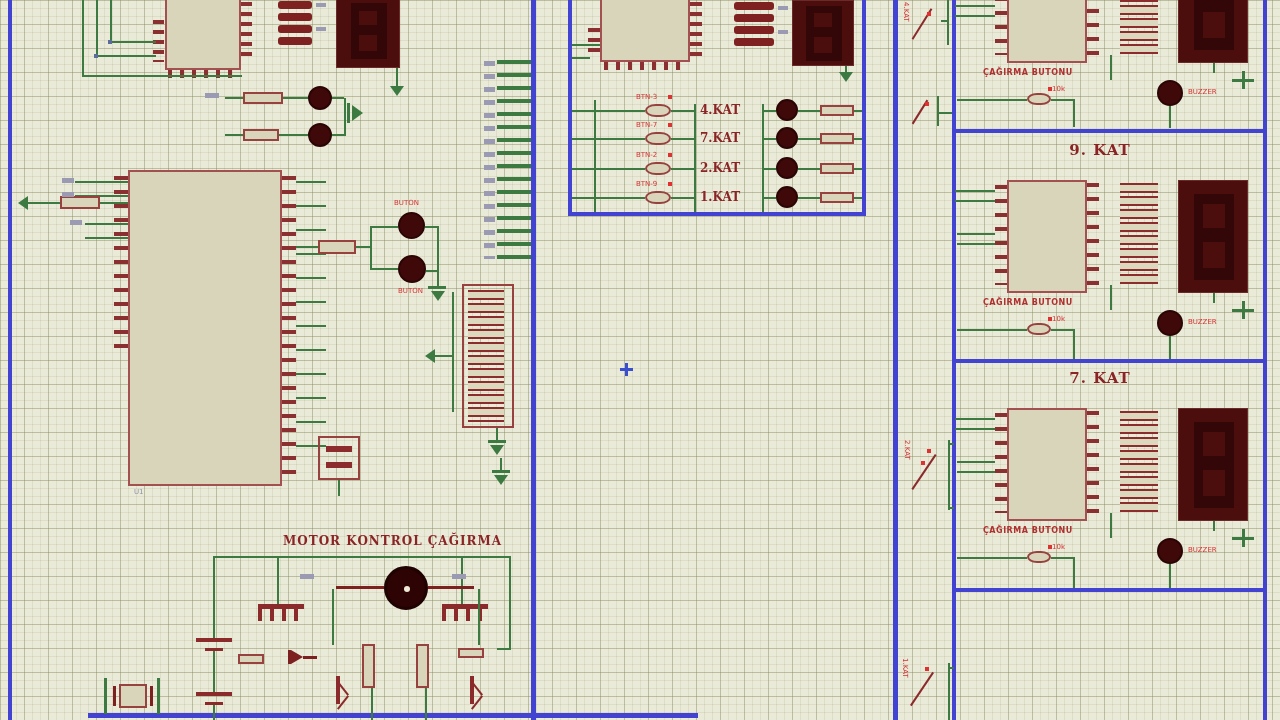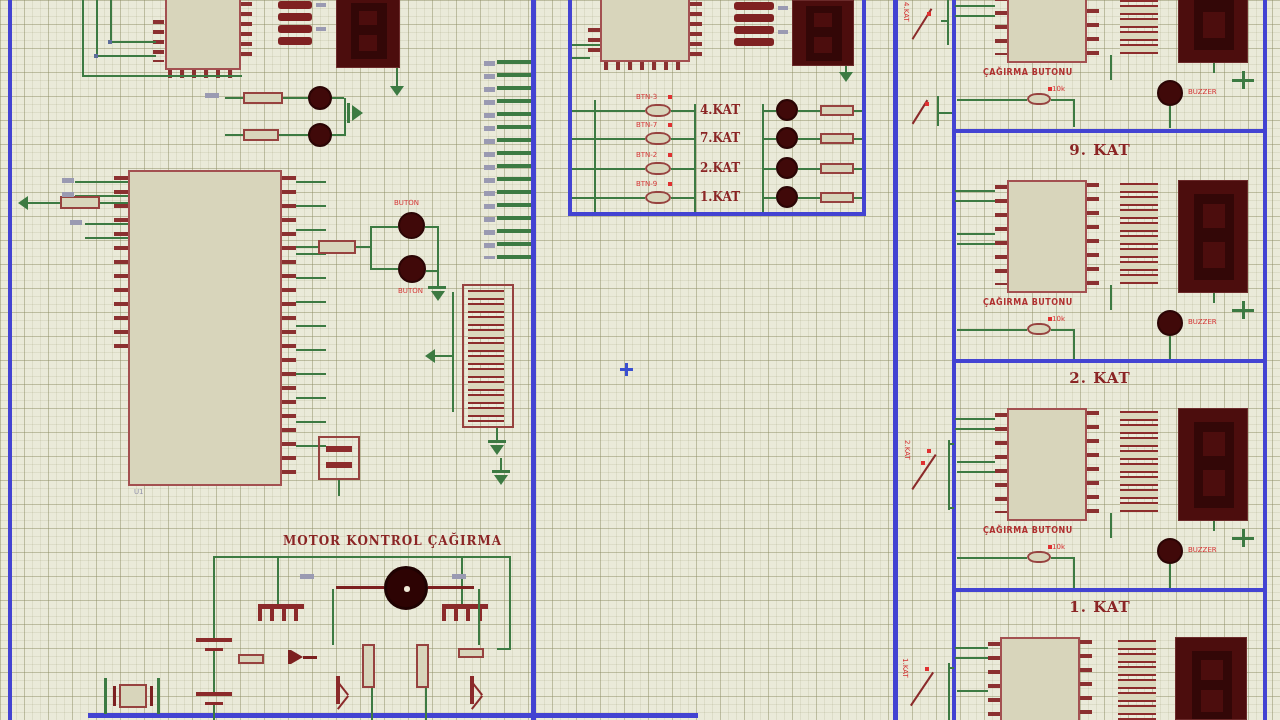--- a/index.html
+++ b/index.html
@@ -364,21 +364,21 @@
     <div class="a wv" style="left:158px;top:150px;height:25px"></div>
     <div class="a led" style="left:205px;top:175px;width:26px;height:26px"></div>
     <div class="a t-red" style="left:236px;top:183px">BUZZER</div>
     <div class="a wv" style="left:217px;top:201px;height:23px"></div>
     <div class="a wv" style="left:261px;top:158px;height:10px"></div>
     <div class="a pcross-h" style="left:280px;top:174px;width:22px"></div>
     <div class="a pcross-v" style="left:290px;top:166px;height:18px"></div>
   </div>
 
   <div class="a" style="left:952px;top:363px;width:312px;height:225px">
-    <div class="a t-katbig" style="left:88px;top:6px;width:120px">2. KAT</div>
+    <div class="a t-katbig" style="left:88px;top:6px;width:120px">7. KAT</div>
     <div class="a ic" style="left:55px;top:45px;width:80px;height:113px"></div>
     <div class="a cmb-v" style="left:43px;top:50px;width:12px;height:100px"></div>
     <div class="a cmb-v" style="left:135px;top:48px;width:12px;height:106px"></div>
     <div class="a wh" style="left:3px;top:55px;width:40px"></div>
     <div class="a wh" style="left:3px;top:65px;width:40px"></div>
     <div class="a wh" style="left:5px;top:98px;width:38px"></div>
     <div class="a wh" style="left:5px;top:108px;width:38px"></div>
     <div class="a respack-bars" style="left:168px;top:48px;width:38px;height:102px"></div>
     <div class="a disp" style="left:226px;top:45px;width:70px;height:113px">
       <div class="g8" style="left:15px;top:13px;width:40px;height:86px">
@@ -395,36 +395,20 @@
     <div class="a wv" style="left:121px;top:194px;height:31px"></div>
     <div class="a wv" style="left:158px;top:150px;height:25px"></div>
     <div class="a led" style="left:205px;top:175px;width:26px;height:26px"></div>
     <div class="a t-red" style="left:236px;top:183px">BUZZER</div>
     <div class="a wv" style="left:217px;top:201px;height:24px"></div>
     <div class="a wv" style="left:261px;top:158px;height:10px"></div>
     <div class="a pcross-h" style="left:280px;top:174px;width:22px"></div>
     <div class="a pcross-v" style="left:290px;top:166px;height:18px"></div>
   </div>
 
-  <div class="a" style="left:952px;top:592px;width:312px;height:128px">
-    <div class="a t-katbig" style="left:88px;top:6px;width:120px">1. KAT</div>
-    <div class="a ic" style="left:48px;top:45px;width:80px;height:113px"></div>
-    <div class="a cmb-v" style="left:36px;top:50px;width:12px;height:78px"></div>
-    <div class="a cmb-v" style="left:128px;top:48px;width:12px;height:80px"></div>
-    <div class="a wh" style="left:3px;top:55px;width:33px"></div>
-    <div class="a wh" style="left:3px;top:65px;width:33px"></div>
-    <div class="a wh" style="left:5px;top:98px;width:31px"></div>
-    <div class="a respack-bars" style="left:166px;top:48px;width:38px;height:80px"></div>
-    <div class="a disp" style="left:223px;top:45px;width:72px;height:83px">
-      <div class="g8" style="left:16px;top:13px;width:40px;height:68px">
-        <div class="h" style="left:9px;top:9px;width:22px;height:20px"></div>
-        <div class="h" style="left:9px;top:39px;width:22px;height:22px"></div>
-      </div>
-    </div>
-  </div>
 
   <div class="a" style="left:897px;top:0;width:55px;height:130px">
     <div class="a t-vred" style="left:5px;top:2px">4.KAT</div>
     <div class="a diag" style="left:24px;top:6px;height:36px;transform:rotate(32deg)"></div>
     <div class="a reddot" style="left:30px;top:12px"></div>
     <div class="a wv" style="left:50px;top:0;height:45px"></div>
     <div class="a wh" style="left:44px;top:20px;width:8px"></div>
     <div class="a diag" style="left:22px;top:98px;height:28px;transform:rotate(32deg)"></div>
     <div class="a reddot" style="left:28px;top:102px"></div>
     <div class="a wv" style="left:40px;top:96px;height:30px"></div>

